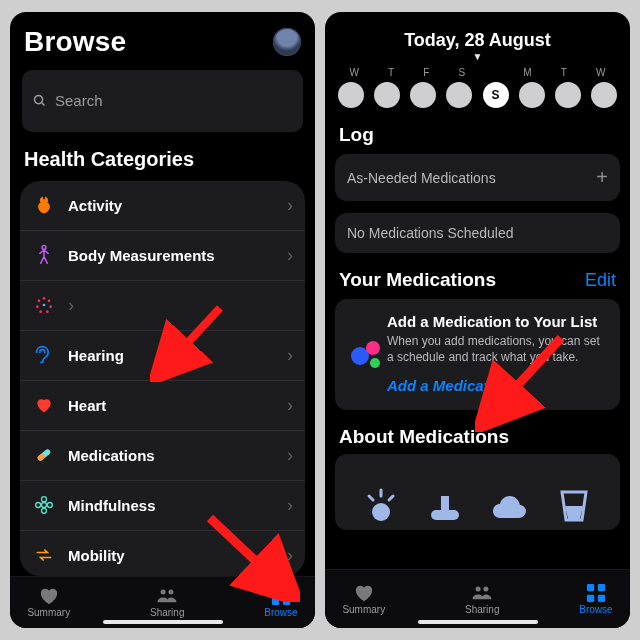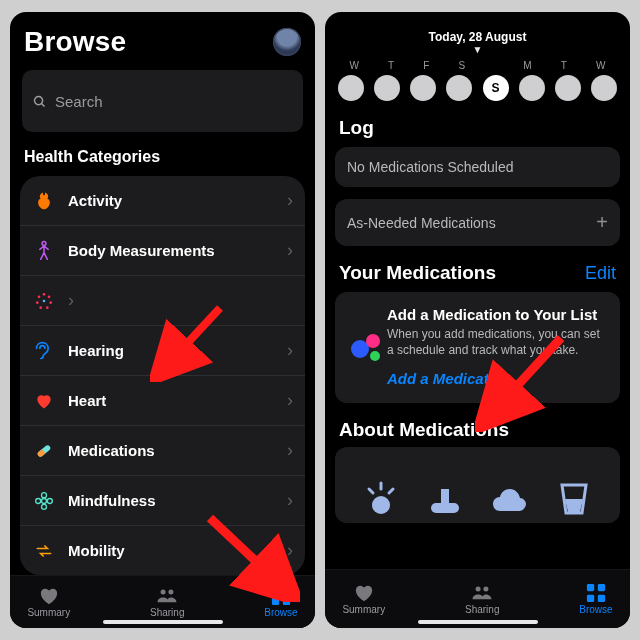--- a/index.html
+++ b/index.html
@@ -14,37 +14,37 @@
   }
   html,body{margin:0;padding:0;background:#cfcfcf;width:640px;height:640px;font-family:-apple-system,Helvetica,Arial,sans-serif;color:var(--text);}
   .canvas{width:640px;height:640px;background:#cfcfcf;position:relative;display:flex;gap:10px;justify-content:center;align-items:flex-start;padding:12px 10px;box-sizing:border-box;}
   .phone{width:305px;height:616px;background:var(--bg);border-radius:16px;position:relative;overflow:hidden;display:flex;flex-direction:column;}
   
   .p1-header{padding:14px 14px 8px 14px;display:flex;align-items:center;justify-content:space-between;}
   .p1-title{font-size:28px;font-weight:700;letter-spacing:0.2px;}
   .avatar{width:28px;height:28px;border-radius:50%;background:radial-gradient(circle at 50% 30%, #6f84a8 0 40%, #2d3a55 60% 100%);box-shadow:inset 0 0 0 1px #3a4360;}
   .search{margin:4px 12px 10px 12px;height:34px;border-radius:10px;background:var(--panel);display:flex;align-items:center;padding:16px 10px;gap:8px;color:var(--muted);font-size:15px;}
   .search svg{flex:0 0 auto;}
-  .section-title{font-size:16px;font-weight:700;padding:6px 14px 10px 14px;}
+  .section-title{font-size:20px;font-weight:700;padding:6px 14px 10px 14px;}
   .list{background:var(--panel);border-radius:20px;margin:0 10px;overflow:hidden;}
   .row{display:flex;align-items:center;height:49px;padding:0 12px;gap:12px;border-bottom:1px solid var(--divider);}
   .row:last-child{border-bottom:none;}
   .row .icon{width:24px;height:24px;display:flex;align-items:center;justify-content:center;}
   .row .label{flex:1;font-size:15px;font-weight:600;}
   .chev{color:var(--chevron);font-size:18px;}
   
   .tabbar{margin-top:auto;height:58px;background:#0c0c0f;border-top:1px solid #17171a;display:flex;align-items:center;justify-content:space-around;position:relative;gap:45px;}
   .tab{display:flex;flex-direction:column;align-items:center;gap:1px;color:var(--muted);font-size:10px;}
   .tab.active{color:var(--accent);}
   .tab .ticon{width:22px;height:20px;display:flex;align-items:center;justify-content:center;}
   .home-ind{position:absolute;bottom:4px;left:50%;transform:translateX(-50%);width:120px;height:4px;border-radius:3px;background:#e8e8ea;}
 
   
   .p2-top{padding:18px 0 4px 0;text-align:center;position:relative;}
-  .p2-date{font-size:12px;font-weight:600;}
+  .p2-date{font-size:18px;font-weight:600;}
   .tri{color:#e8e8ea;font-size:10px;line-height:8px;margin-top:2px;}
   .weekbar{display:flex;justify-content:space-around;padding:2px 10px 2px 10px;font-size:10px;color:var(--muted);}
   .dotsrow{display:flex;justify-content:space-around;padding:2px 8px 10px 8px;}
   .daydot{width:26px;height:26px;border-radius:50%;background:#cfcfd2;}
   .daypill{width:26px;height:26px;border-radius:50%;background:#ffffff;color:#000;display:flex;align-items:center;justify-content:center;font-size:12px;font-weight:700;}
   .big-section{padding:6px 30px 2px 14px;font-size:19px;font-weight:700;}
   .card{background:var(--panel);border-radius:12px;margin:6px 10px;padding:12px 12px;font-size:14px;}
   .card.muted{color:#b8b8bd;}
   .card.row2{display:flex;align-items:center;justify-content:space-between;color:#b8b8bd;background:var(--panel);}
   .plus{color:#8f8f96;font-size:20px;font-weight:400;}
@@ -280,26 +280,26 @@
       <div class="daydot"></div>
       <div class="daydot"></div>
       <div class="daydot"></div>
       <div class="daypill">S</div>
       <div class="daydot"></div>
       <div class="daydot"></div>
       <div class="daydot"></div>
     </div>
 
     <div class="big-section">Log</div>
-    <div class="card muted">
-      <span>No Medications Scheduled</span>
-    </div>
     <div class="card row2">
       <span>As-Needed Medications</span>
       <span class="plus">+</span>
+    </div>
+    <div class="card muted">
+      <span>No Medications Scheduled</span>
     </div>
 
     <div class="sec-head">
       <div class="h">Your Medications</div>
       <div class="edit">Edit</div>
     </div>
 
     <div class="med-card">
       <div class="pill-ill">
         <svg width="40" height="40" viewBox="0 0 40 40">

